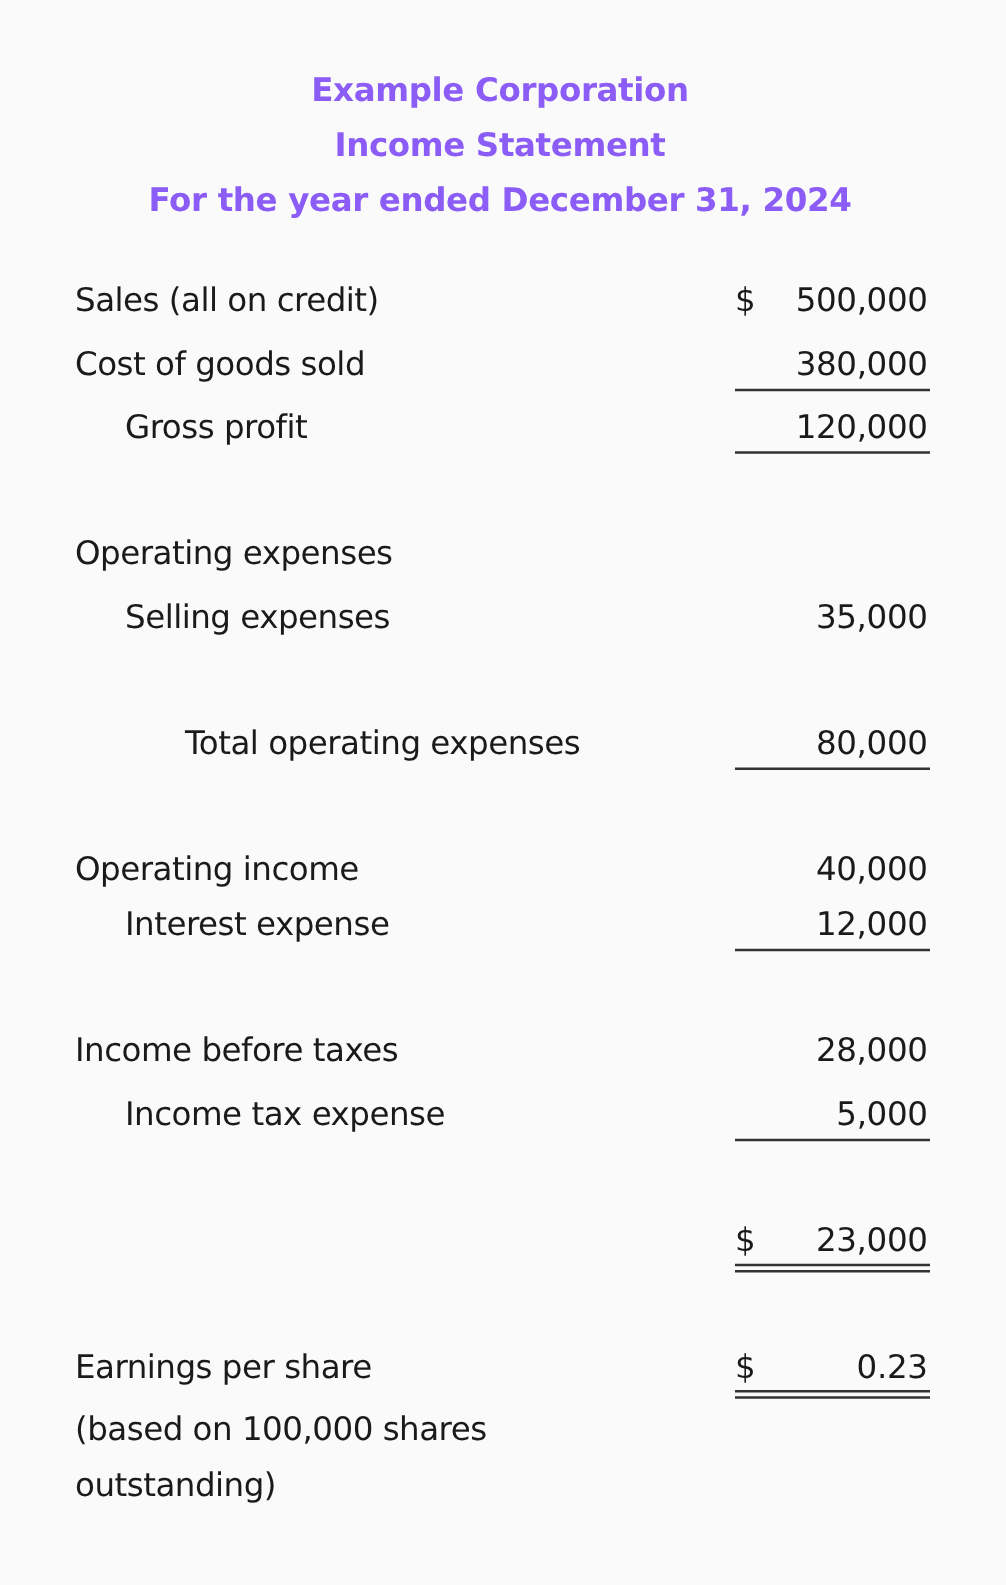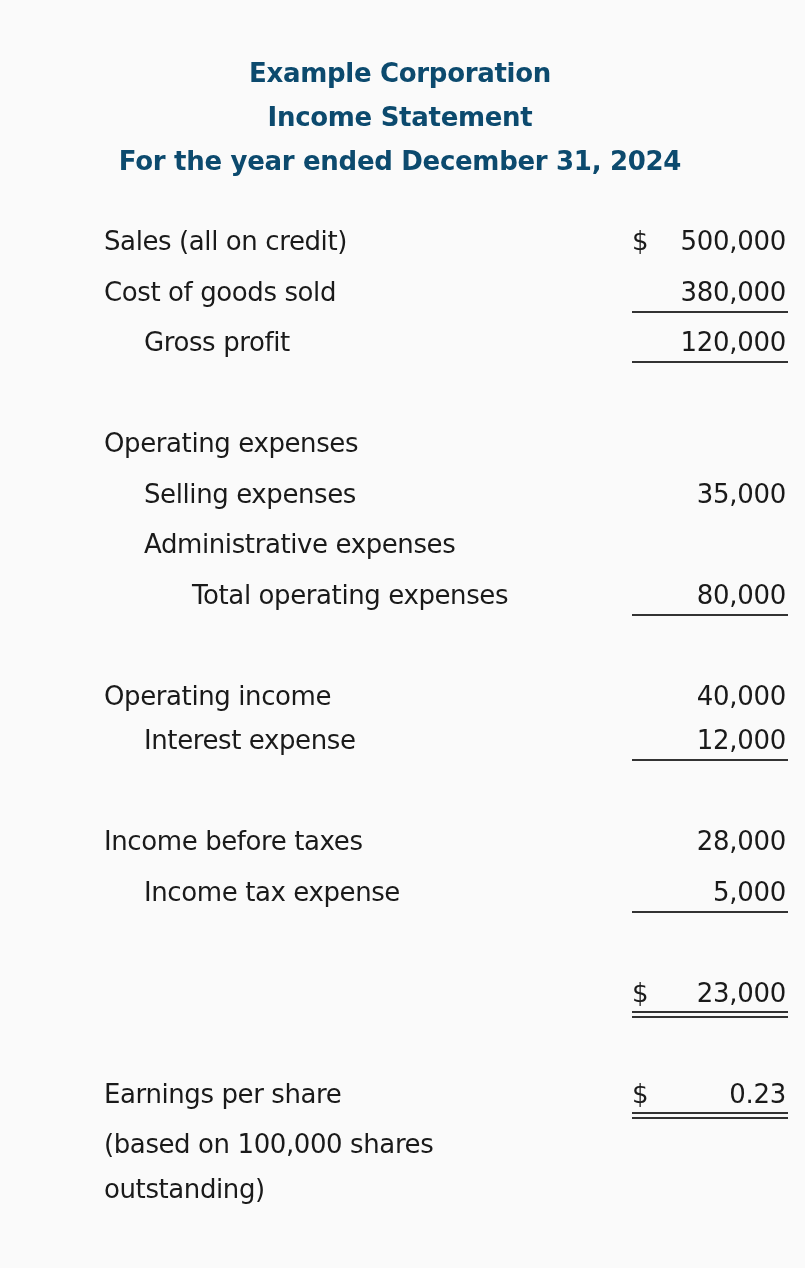--- a/index.html
+++ b/index.html
@@ -14,31 +14,30 @@
       font-family: "DejaVu Sans", "Liberation Sans", sans-serif;
       color: #1a1a1a;
       overflow: hidden;
     }
     .title {
       position: absolute;
       left: 0;
       width: 800px;
       text-align: center;
       font-weight: bold;
-      color: #0c4a6e;
+      color: #8b5cf6;
       font-size: 26px;
       line-height: 30px;
       letter-spacing: -0.3px;
     }
     .row {
       position: absolute;
       left: 0;
       width: 682px;
       height: 34px;
-      margin-left: 44px;
     }
     .label {
       position: absolute;
       font-size: 26px;
       line-height: 34px;
       white-space: nowrap;
       letter-spacing: -0.4px;
     }
     .ind0 { left: 60px; }
     .ind1 { left: 100px; }
@@ -116,21 +115,20 @@
 </div>
 
 <div class="row" style="top:477px;">
   <span class="label ind1">Selling expenses</span>
   <div class="amount-cell">
     <span class="amount">35,000</span>
   </div>
 </div>
 
 <div class="row" style="top:527px;">
-  <span class="label ind1">Administrative expenses</span>
 </div>
 
 <div class="row" style="top:578px;padding-left:16px;">
   <span class="label ind2">Total operating expenses</span>
   <div class="amount-cell">
     <span class="amount">80,000</span>
     <div class="single-line"></div>
   </div>
 </div>
 

